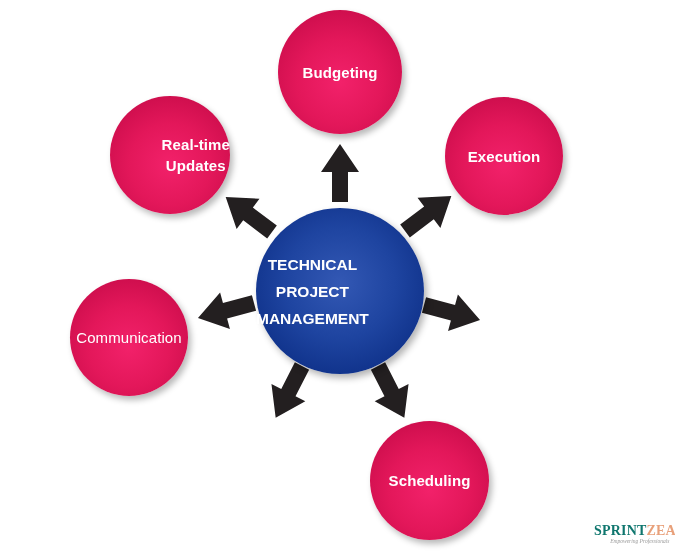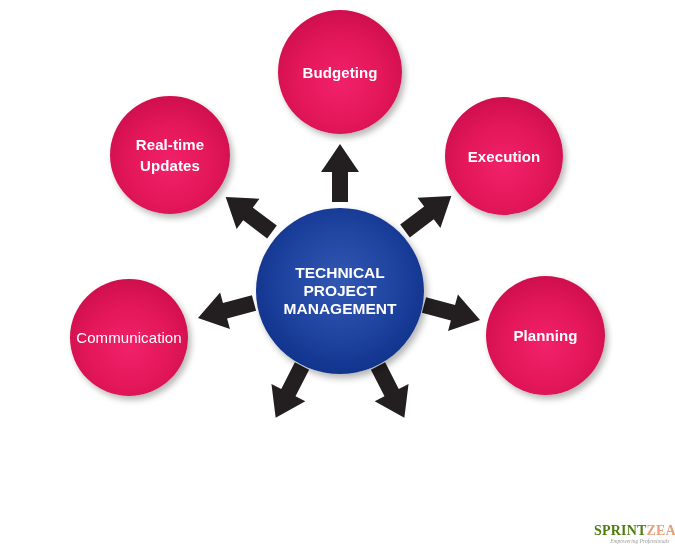--- a/index.html
+++ b/index.html
@@ -10,29 +10,29 @@
     position: absolute; border-radius: 50%;
     display: flex; align-items: center; justify-content: center; text-align: center;
     color: #ffffff; font-weight: bold; font-size: 15px; line-height: 21px;
     background: radial-gradient(circle at 50% 58%, #f2216a 0%, #e3175a 45%, #c90c4a 85%, #b8093f 100%);
     box-shadow: 3px 4px 6px rgba(0,0,0,0.28);
   }
   .node span { white-space: pre-line; letter-spacing: 0.1px; }
   .node.regular { font-weight: normal; font-size: 15px; text-align: center; }
   .hub {
     position: absolute; border-radius: 50%;
-    display: flex; align-items: center; justify-content: center; text-align: center;
-    color: #ffffff; font-weight: bold; font-size: 15.5px; line-height: 18px;
+    display: flex; align-items: center; text-align: center;
+    color: #ffffff; font-weight: bold; font-size: 15.5px; line-height: 27px;
     background: radial-gradient(circle at 50% 45%, #3358b4 0%, #1e44a0 45%, #0e3088 80%, #0a2670 100%);
     box-shadow: 3px 4px 7px rgba(0,0,0,0.3);
   }
   .hub span { white-space: pre-line; }
   .logo { position: absolute; left: 594px; top: 524px; text-align: center; }
   .logo-main { font-family: "Liberation Serif", serif; font-weight: bold; font-size: 14px; letter-spacing: 0.2px; line-height: 14px; }
-  .logo-a { color: #4d7c0f; }
+  .logo-a { color: #0f766e; }
   .logo-b { color: #e8a07a; }
   .logo-tag { font-family: "Liberation Serif", serif; font-style: italic; font-size: 5.5px; color: #9a9a9a; line-height: 7px; }
 </style>
 </head>
 <body>
 
 <div class="diagram">
 
   <svg class="arrows" width="675" height="555" viewBox="0 0 675 555">
     <defs>
@@ -78,31 +78,31 @@
   </div>
 
   <div class="node" style="left:445px; top:97px; width:118px; height:118px;">
     <span>Execution</span>
   </div>
 
   <div class="node" style="left:278px; top:10px; width:124px; height:124px;">
     <span>Budgeting</span>
   </div>
 
-  <div class="node" style="left:486px; top:276px; width:119px; height:119px;">
-    <span>Planning</span>
+
+  <div class="node" style="left:370px; top:421px; width:119px; height:119px;">
+    <span>Scheduling</span>
   </div>
-
 
 
   <div class="node regular" style="left:70px; top:279px; width:118px; height:117px;">
     <span>Communication</span>
   </div>
 
-  <div class="node" style="left:110px; top:96px; width:120px; height:118px;">
+  <div class="node" style="left:110px; top:96px; width:120px; height:118px;justify-content:flex-end;">
     <span>Real-time
 Updates</span>
   </div>
 
   <div class="logo">
     <div class="logo-main"><span class="logo-a">SPRINT</span><span class="logo-b">ZEAL</span></div>
     <div class="logo-tag">Empowering Professionals</div>
   </div>
 </div>
 

